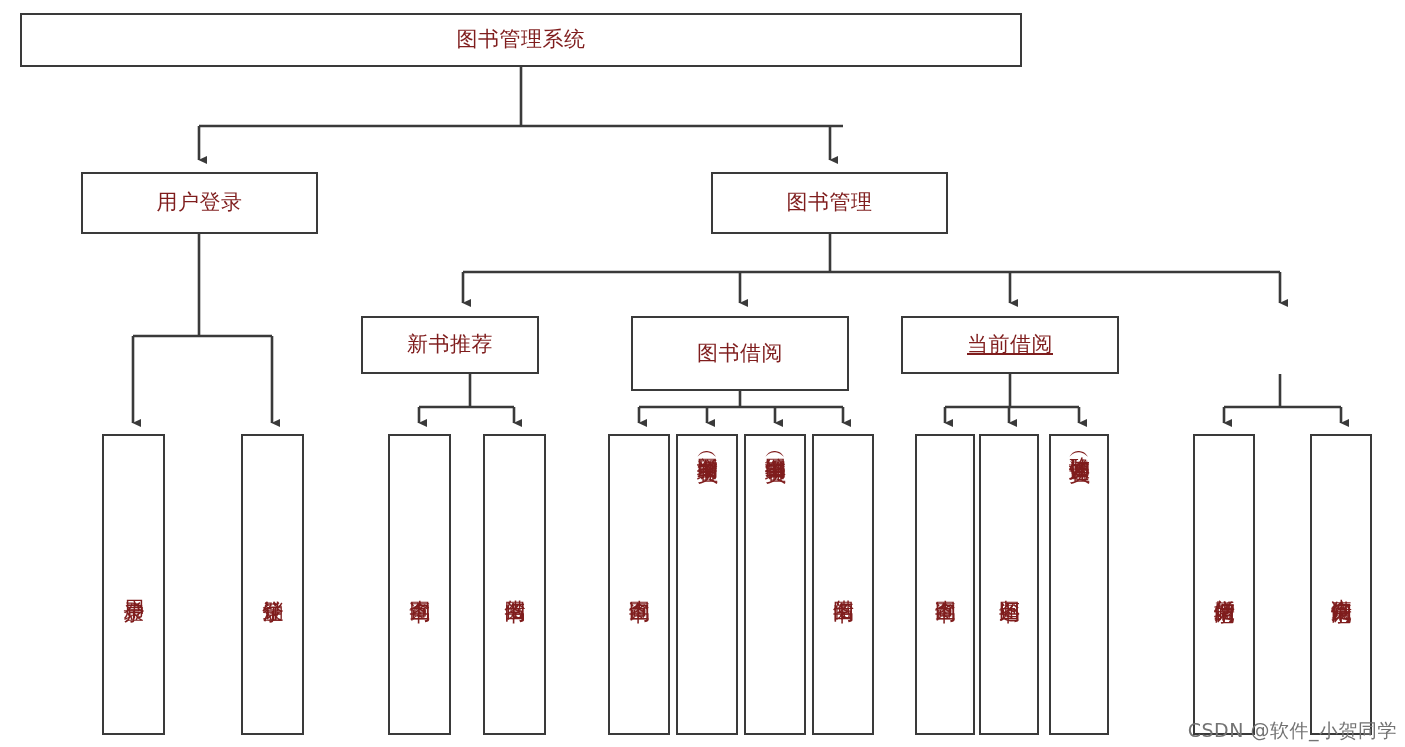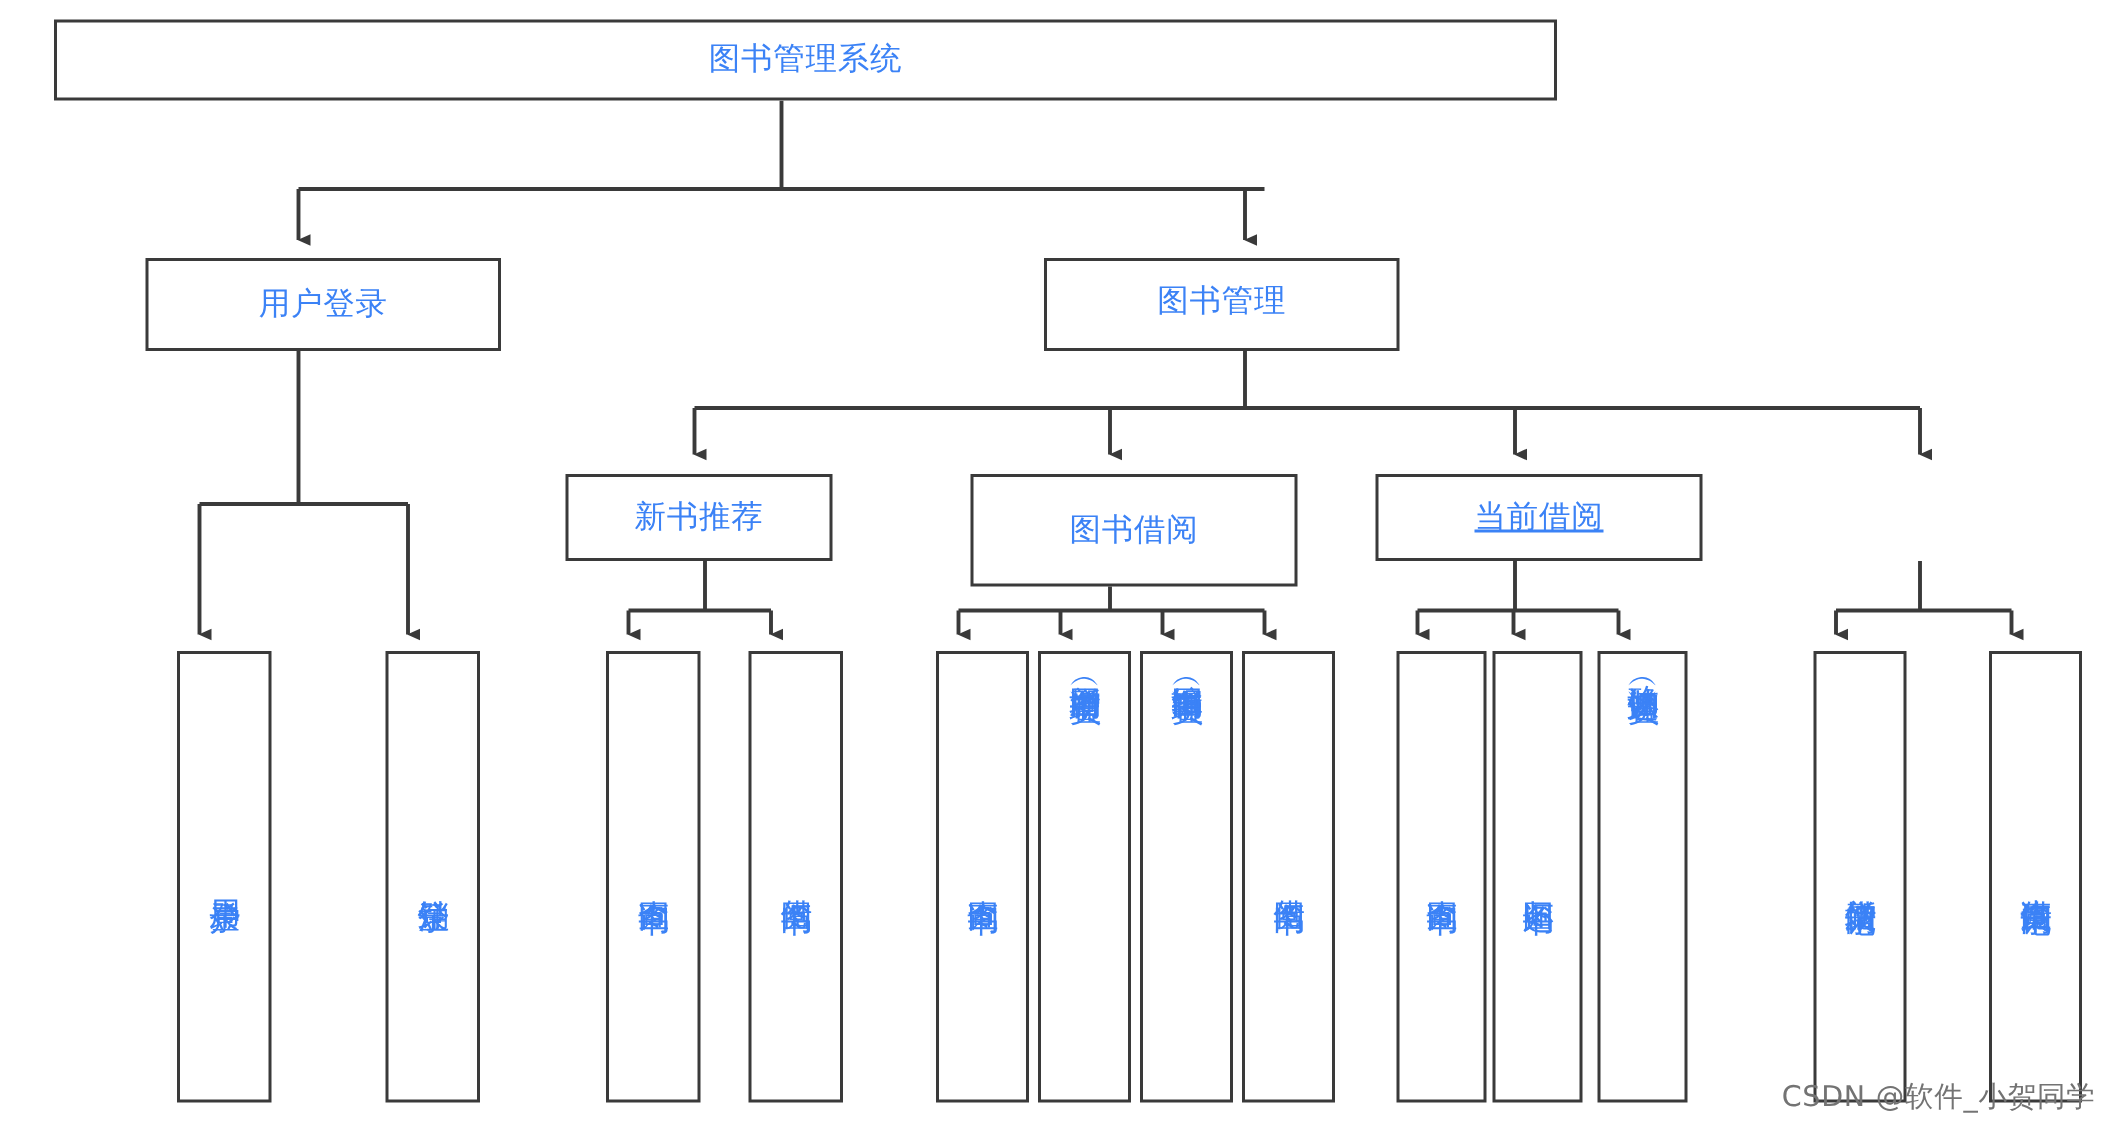--- a/index.html
+++ b/index.html
@@ -27,22 +27,21 @@
     height: 747px;
   }
   .node-box {
     position: absolute;
     box-sizing: border-box;
     border: 2px solid #3a3a3a;
     background: #ffffff;
     display: flex;
     align-items: center;
     justify-content: center;
-    color: #3b82f6;
-    margin-left: 16px;
+    color: #7f1d1d;
   }
   .node-label-h {
     font-size: 21px;
     line-height: 1.2;
     white-space: nowrap;
     letter-spacing: 0.5px;
   }
   .node-label-v {
     writing-mode: vertical-rl;
     text-orientation: upright;
@@ -125,21 +124,21 @@
     </g>
   </svg>
 
   <div class="node-box" style="left:20px; top:13px; width:1002px; height:54px;">
     <span class="node-label-h">图书管理系统</span>
   </div>
 
   <div class="node-box" style="left:81px; top:172px; width:237px; height:62px;">
     <span class="node-label-h">用户登录</span>
   </div>
-  <div class="node-box" style="left:680px; top:172px; width:237px; height:62px;font-family:Liberation Mono, monospace;">
+  <div class="node-box" style="left:711px; top:172px; width:237px; height:62px;">
     <span class="node-label-h">图书管理</span>
   </div>
 
   <div class="node-box" style="left:361px; top:316px; width:178px; height:58px;">
     <span class="node-label-h">新书推荐</span>
   </div>
   <div class="node-box" style="left:631px; top:316px; width:218px; height:75px;">
     <span class="node-label-h">图书借阅</span>
   </div>
   <div class="node-box" style="left:901px; top:316px; width:218px; height:58px;text-decoration:underline;">

